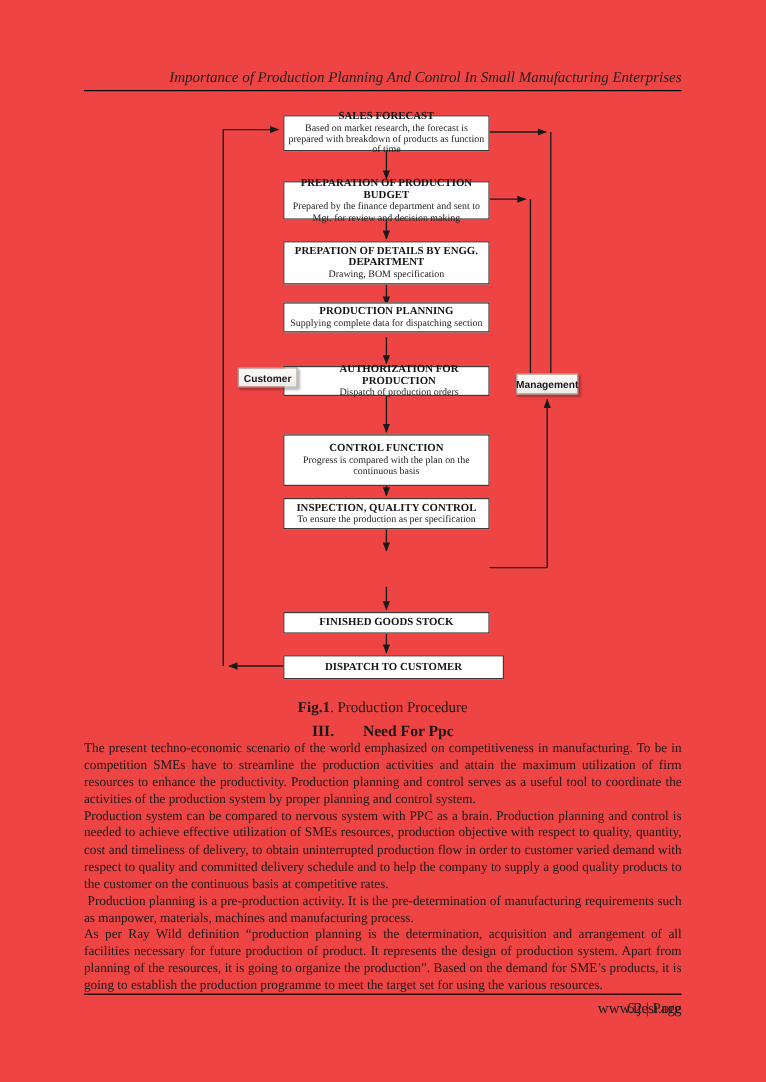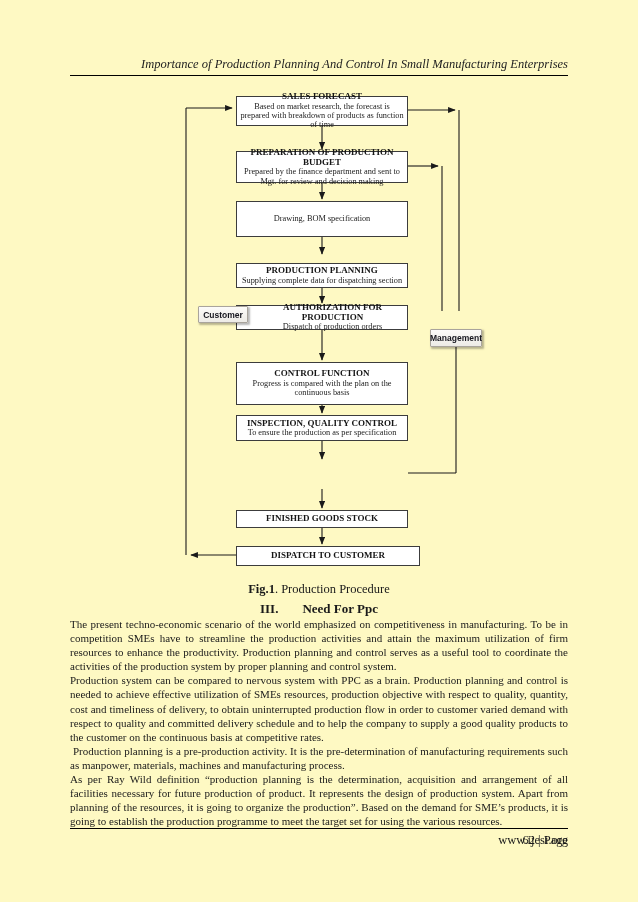--- a/index.html
+++ b/index.html
@@ -1,17 +1,17 @@
 <!DOCTYPE html>
 <html><head>
 <meta charset="utf-8">
 <style>
   html,body{margin:0;padding:0;background:#e8e8e8;}
   .page{
-    position:relative;width:638px;height:902px;background:#fef9c3;
+    position:relative;width:638px;height:902px;background:#ef4444;
     font-family:"Liberation Serif",serif;color:#1a1a1a;overflow:hidden;
     margin:0 auto;
   }
   
   .header-title{
     position:absolute;top:57px;right:70px;left:70px;
     text-align:right;font-style:italic;font-size:12.5px;color:#222;
     white-space:nowrap;
   }
   .header-rule{position:absolute;top:75px;left:70px;width:498px;height:1px;background:#000;}
@@ -24,37 +24,37 @@
     border:1px solid #3c3c3c;box-sizing:border-box;
     display:flex;flex-direction:column;justify-content:center;
     padding:1px 3px;text-align:center;
   }
   .fbox-title{font-weight:bold;font-size:9px;line-height:9.6px;color:#151515;}
   .fbox-desc{font-size:8.3px;line-height:9.3px;color:#222;text-align:center;}
   .fbox-desc:empty{display:none;}
   .b1{top:96px;height:30px;}
   .b2{top:151px;height:32px;}
   .b3{top:201px;height:36px;}
-  .b4{top:263px;height:25px;}
+  .b4{top:252px;height:25px;}
   .b5{top:305px;height:25px;padding-left:24px;}
   .b6{top:362px;height:43px;}
   .b7{top:415px;height:26px;}
   .b8{top:461px;height:28px;}
   .b9{top:510px;height:18px;}
   .b10{top:546px;height:20px;width:184px;}
   .sidebox{
     position:absolute;box-sizing:border-box;
     background:linear-gradient(#fcfbf9,#edebe6);
     border:1px solid #a9a49c;border-radius:1px;
     box-shadow:1.5px 1.5px 2px rgba(0,0,0,0.28);
     display:flex;align-items:center;justify-content:center;
     font-family:"Liberation Sans",sans-serif;font-weight:bold;font-size:8.5px;color:#17171f;
   }
   .sb-customer{left:158px;top:306px;width:50px;height:17px;margin-left:40px;}
-  .sb-management{left:430px;top:311px;width:52px;height:18px;margin-top:18px;}
+  .sb-management{left:430px;top:311px;width:52px;height:18px;}
 
   
   .caption{position:absolute;top:582px;left:70px;width:498px;text-align:center;font-size:12.5px;}
   .caption .b{font-weight:bold;}
   .section-heading{position:absolute;top:601px;left:70px;width:498px;text-align:center;font-weight:bold;font-size:13px;}
   .section-heading .gap{display:inline-block;width:24px;}
 
   
   .body-text{position:absolute;top:617px;left:70px;width:498px;font-size:11px;line-height:14.1px;}
   .body-text p{margin:0;text-align:justify;}
@@ -106,20 +106,21 @@
 
     <div class="fbox b1">
       <div class="fbox-title">SALES FORECAST</div>
       <div class="fbox-desc">Based on market research, the forecast is prepared with breakdown of products as function of time</div>
     </div>
     <div class="fbox b2">
       <div class="fbox-title">PREPARATION OF PRODUCTION BUDGET</div>
       <div class="fbox-desc">Prepared by the finance department and sent to Mgt. for review and decision making</div>
     </div>
     <div class="fbox b3">
+      <div class="fbox-title">PREPATION OF DETAILS BY ENGG. DEPARTMENT</div>
       <div class="fbox-desc">Drawing, BOM specification</div>
     </div>
     <div class="fbox b4">
       <div class="fbox-title">PRODUCTION PLANNING</div>
       <div class="fbox-desc">Supplying complete data for dispatching section</div>
     </div>
     <div class="fbox b5">
       <div class="fbox-title">AUTHORIZATION FOR PRODUCTION</div>
       <div class="fbox-desc">Dispatch of production orders</div>
     </div>

